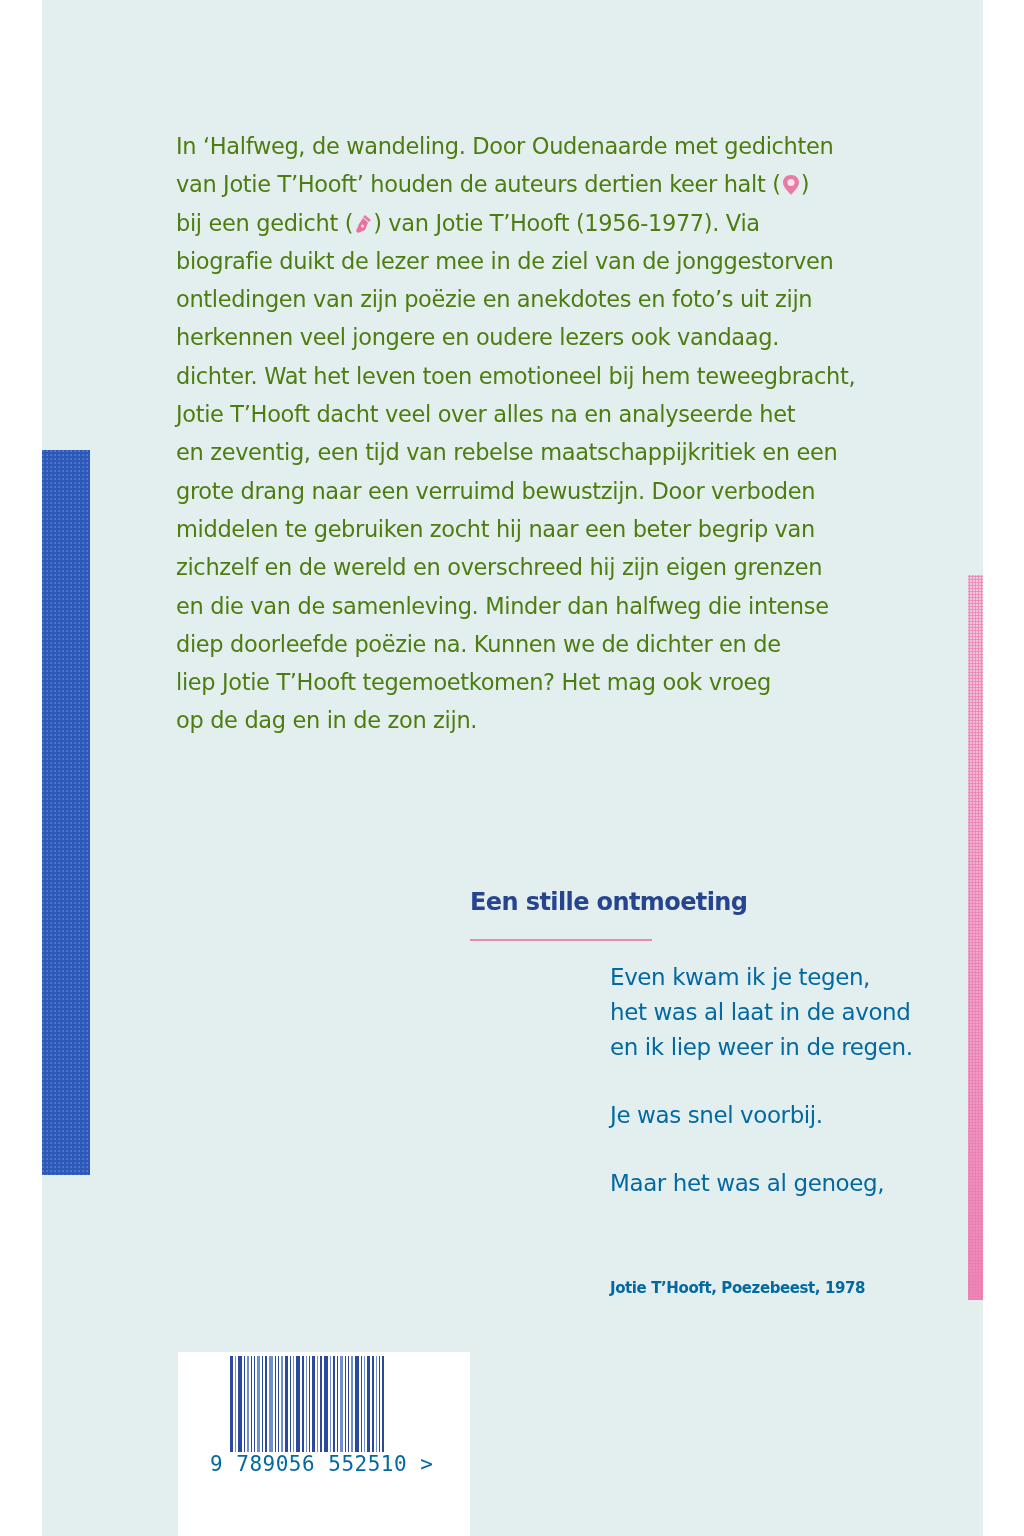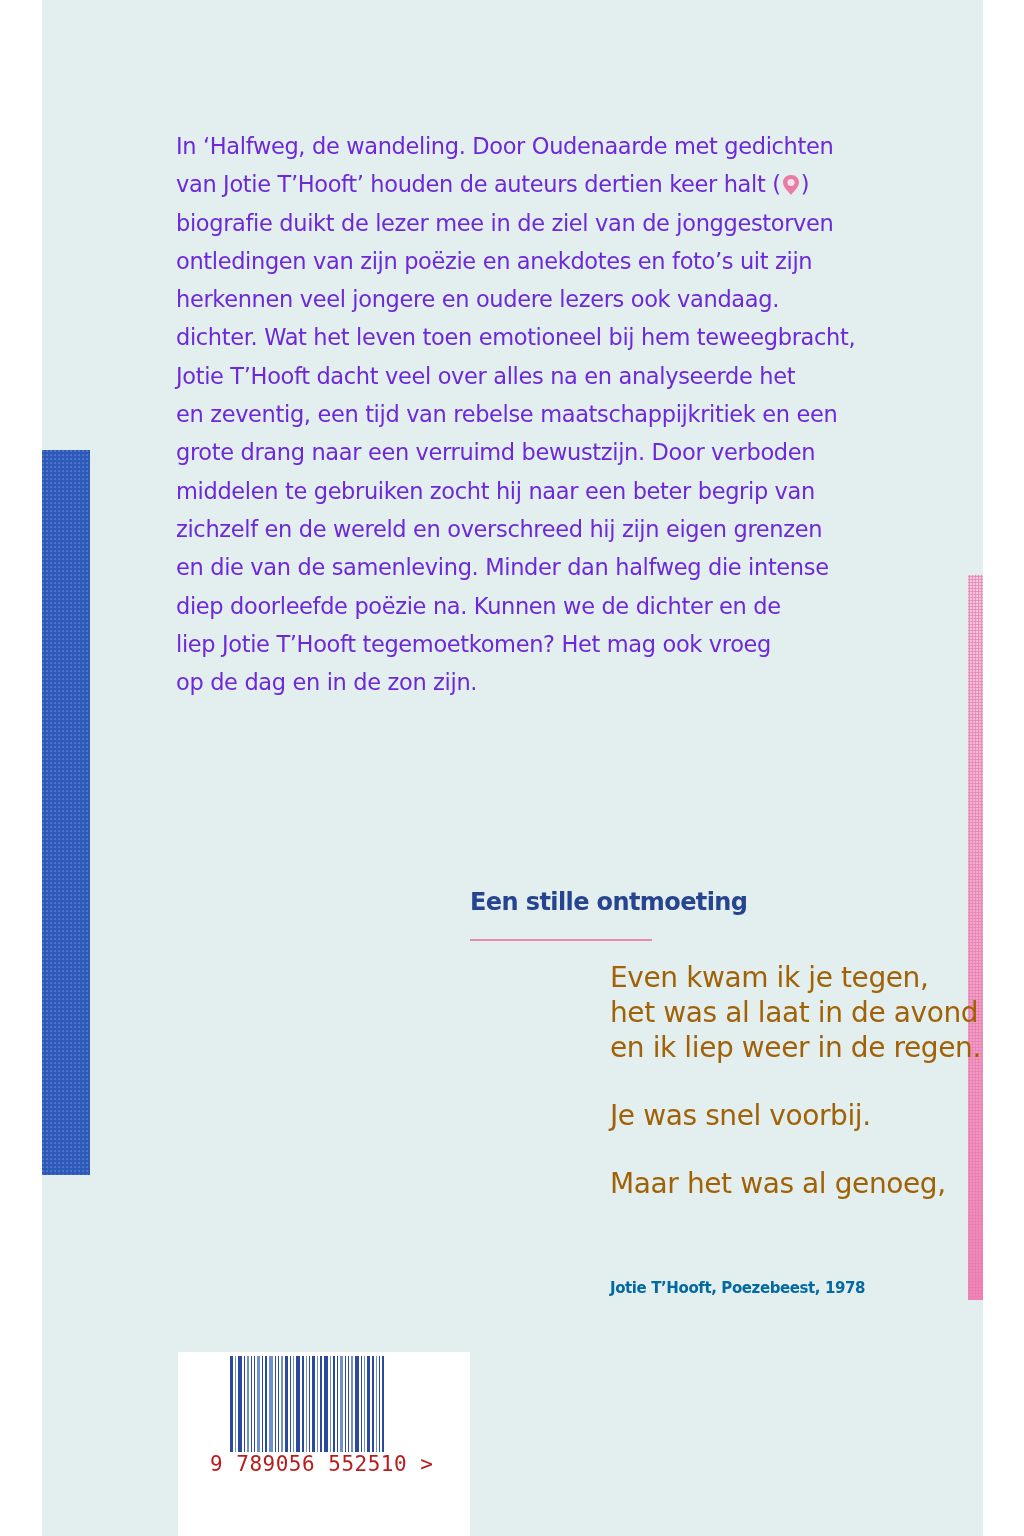--- a/index.html
+++ b/index.html
@@ -19,73 +19,78 @@
       #2b58b9;
   }
   .stripe-pink {
     position: absolute; left: 968px; top: 575px; width: 15px; height: 725px;
     background:
       radial-gradient(circle at 50% 50%, rgba(238,120,175,0.85) 0.9px, transparent 1.5px) 0 0/3px 3px,
       linear-gradient(to bottom, rgba(245,190,215,0.5), rgba(238,120,175,0.85));
   }
   .intro {
     position: absolute; left: 176px; top: 127px; width: 770px;
-    color: #6d28d9; font-size: 22.5px; line-height: 38.3px;
+    color: #4d7c0f; font-size: 22.5px; line-height: 38.3px;
     letter-spacing: -0.35px;
   }
   .intro .line { display: block; white-space: nowrap; }
   .pin-icon, .pen-icon {
     display: inline-block; width: 20px; height: 22px; vertical-align: -4px;
   }
   .poem-title {
     position: absolute; left: 470px; top: 888px;
     color: #27448f; font-size: 24px; font-weight: bold; letter-spacing: -0.6px;
   }
   .title-rule {
     position: absolute; left: 470px; top: 939px; width: 182px; height: 2px;
     background: #e58bab;
   }
   .poem {
     position: absolute; left: 610px; top: 960px; width: 320px;
-    color: #a16207; font-size: 28px; line-height: 35px; letter-spacing: -0.4px;
+    color: #0369a1; font-size: 23px; line-height: 35px; letter-spacing: -0.4px;
   }
   .poem .stanza { margin-bottom: 33px; }
   .poem .stanza .verse { display: block; white-space: nowrap; }
   .attribution {
     position: absolute; left: 610px; top: 1279px;
     color: #0369a1; font-size: 15px; font-weight: bold; letter-spacing: -0.4px;
   }
   .barcode-box {
     position: absolute; left: 178px; top: 1352px; width: 292px; height: 184px;
     background: #ffffff;
   }
   .barcode-bars {
     position: absolute; left: 230px; top: 1356px; width: 200px; height: 104px;
     display: flex; align-items: flex-end;
   }
   .barcode-bars span { display: block; height: 100%; margin-right: 2px; }
   .barcode-number {
     position: absolute; left: 210px; top: 1452px;
-    color: #b91c1c; font-family: "DejaVu Sans Mono", monospace; font-size: 21px;
+    color: #0369a1; font-family: "DejaVu Sans Mono", monospace; font-size: 21px;
     background: #ffffff; letter-spacing: 0.5px; white-space: pre;
   }
 </style>
 </head>
 <body>
 
 <div class="cover"></div>
 <div class="stripe-blue"></div>
 <div class="stripe-pink"></div>
 
 <div class="intro">
   <span class="line">In ‘Halfweg, de wandeling. Door Oudenaarde met gedichten</span>
   <span class="line"><span>van Jotie T’Hooft’ houden de auteurs dertien keer halt (</span><svg class="pin-icon" viewBox="0 0 20 22">
         <path d="M10 1 C5 1 2 4.5 2 8.5 C2 13 7 17 10 21 C13 17 18 13 18 8.5 C18 4.5 15 1 10 1 Z" fill="#ea7aa6"></path>
         <circle cx="10" cy="8.5" r="3.6" fill="#f7e3ec"></circle>
       </svg><span>)</span></span>
+  <span class="line"><span>bij een gedicht (</span><svg class="pen-icon" viewBox="0 0 20 22">
+        <path d="M12 2 L18 7 L16 9 L10 4 Z" fill="#ea7aa6"></path>
+        <path d="M10 5 L15 9.5 L12 17 L5 20 L3 18 L6 11 Z" fill="#ec6fa0"></path>
+        <circle cx="9.5" cy="13" r="1.5" fill="#f7e3ec"></circle>
+      </svg><span>) van Jotie T’Hooft (1956-1977). Via</span></span>
   <span class="line">biografie duikt de lezer mee in de ziel van de jonggestorven</span>
   <span class="line">ontledingen van zijn poëzie en anekdotes en foto’s uit zijn</span>
   <span class="line">herkennen veel jongere en oudere lezers ook vandaag.</span>
   <span class="line">dichter. Wat het leven toen emotioneel bij hem teweegbracht,</span>
   <span class="line">Jotie T’Hooft dacht veel over alles na en analyseerde het</span>
   <span class="line">en zeventig, een tijd van rebelse maatschappijkritiek en een</span>
   <span class="line">grote drang naar een verruimd bewustzijn. Door verboden</span>
   <span class="line">middelen te gebruiken zocht hij naar een beter begrip van</span>
   <span class="line">zichzelf en de wereld en overschreed hij zijn eigen grenzen</span>
   <span class="line">en die van de samenleving. Minder dan halfweg die intense</span>

